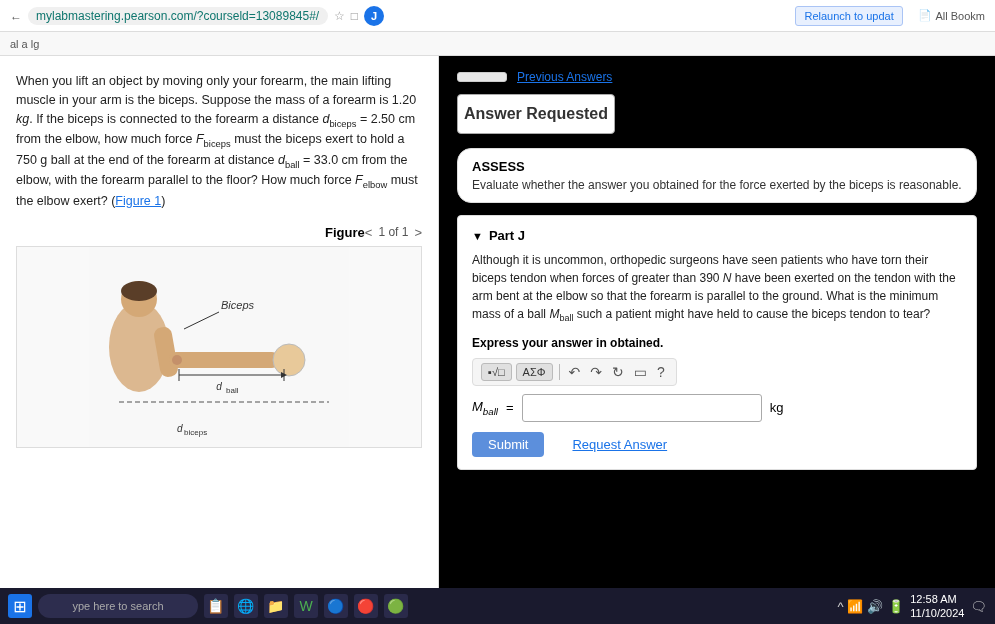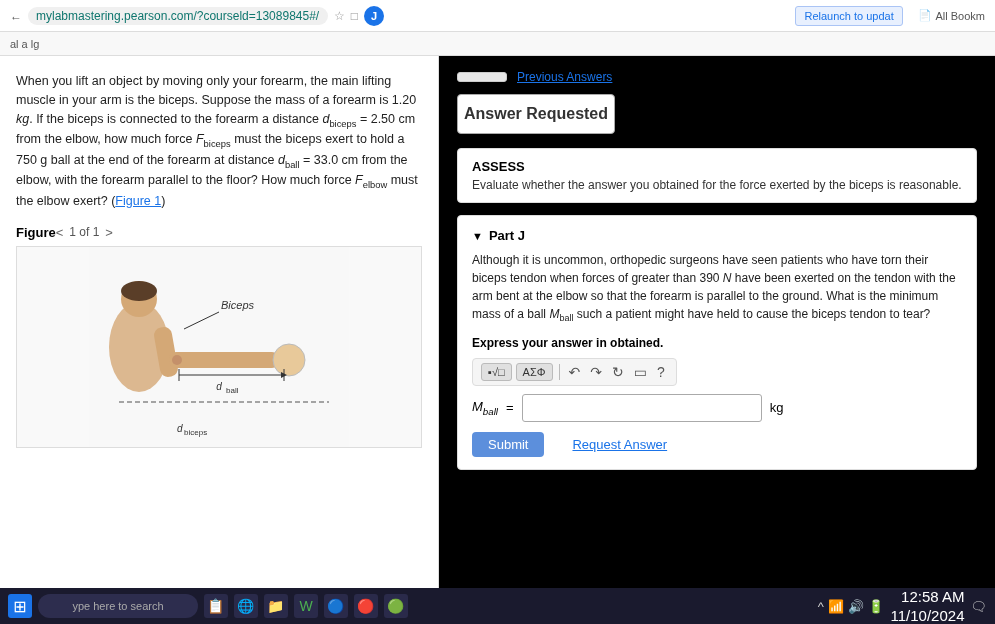--- a/index.html
+++ b/index.html
@@ -83,21 +83,21 @@
       line-height: 1.5;
       color: #222;
       margin-bottom: 14px;
     }
     .figure-area {
       margin-top: 10px;
     }
     .figure-header {
       display: flex;
       align-items: center;
-      justify-content: flex-start;
+      justify-content: flex-end;
       margin-bottom: 6px;
     }
     .figure-title {
       font-weight: bold;
       font-size: 13px;
     }
     .figure-nav {
       display: flex;
       align-items: center;
       gap: 6px;
@@ -163,21 +163,21 @@
       margin-bottom: 14px;
       font-size: 16px;
       font-weight: bold;
       color: #333;
       display: inline-block;
     }
 
     
     .assess-section {
       border: 1px solid #ddd;
-      border-radius: 4px;
+      border-radius: 14px;
       padding: 10px 14px;
       margin-bottom: 12px;
       background: #fff;
     }
     .assess-title {
       font-weight: bold;
       font-size: 13px;
       margin-bottom: 4px;
     }
     .assess-text {
@@ -327,22 +327,21 @@
       font-size: 14px;
       cursor: pointer;
     }
     .taskbar-right {
       display: flex;
       align-items: center;
       gap: 6px;
     }
     .taskbar-time {
       color: #fff;
-      font-size: 15px;
-      text-align: right;
+      font-size: 11px;
       line-height: 1.3;
     }
     .taskbar-sys-icons {
       display: flex;
       gap: 4px;
       align-items: center;
     }
     .sys-icon {
       color: #ccc;
       font-size: 13px;

